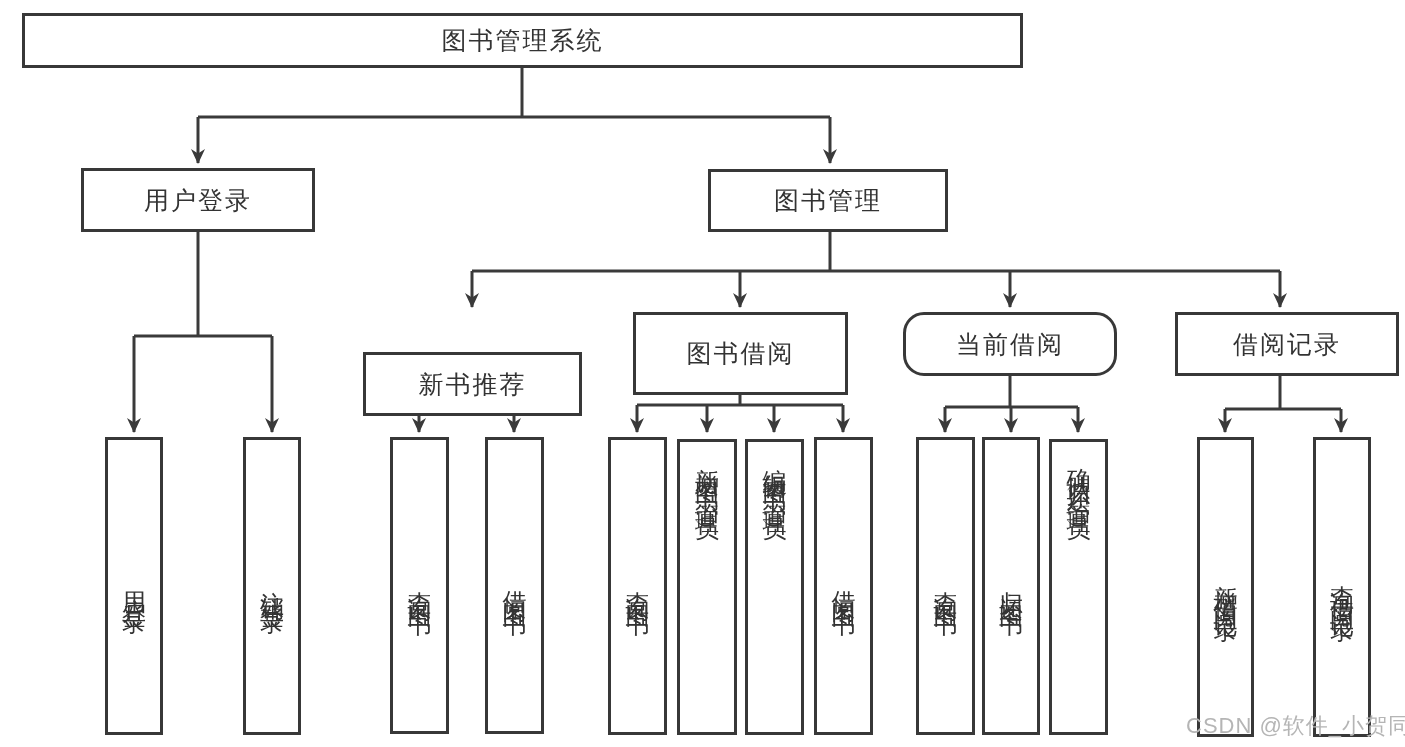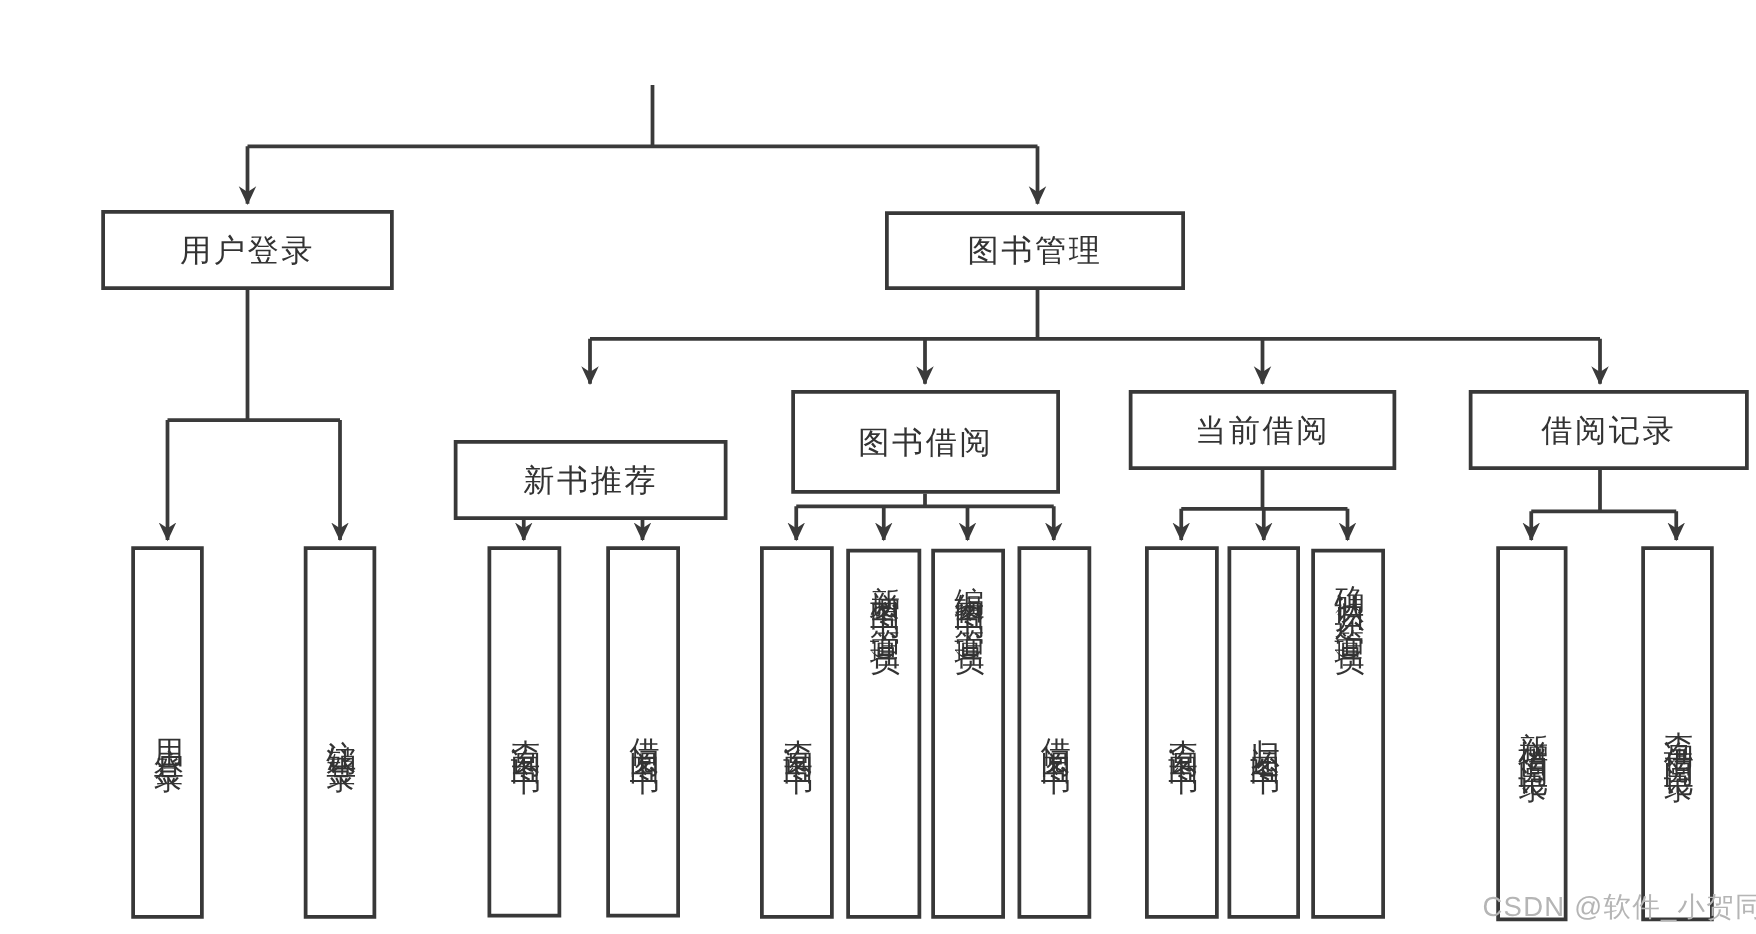--- a/index.html
+++ b/index.html
@@ -95,27 +95,28 @@
       <path d="M1011,407 L1011,432" marker-end="url(#arw)"></path>
       <path d="M1078,407 L1078,432" marker-end="url(#arw)"></path>
 
       <path d="M1280,375 L1280,409"></path>
       <path d="M1225,409 L1341,409"></path>
       <path d="M1225,409 L1225,432" marker-end="url(#arw)"></path>
       <path d="M1341,409 L1341,432" marker-end="url(#arw)"></path>
     </g>
   </svg>
 
+  <div class="node" style="left:22px;top:13px;width:1001px;height:55px;">图书管理系统</div>
 
   <div class="node" style="left:81px;top:168px;width:234px;height:64px;">用户登录</div>
   <div class="node" style="left:708px;top:169px;width:240px;height:63px;">图书管理</div>
 
   <div class="node" style="left:363px;top:312px;width:219px;height:64px;margin-top:40px;">新书推荐</div>
   <div class="node" style="left:633px;top:312px;width:215px;height:83px;">图书借阅</div>
-  <div class="node" style="left:903px;top:312px;width:214px;height:64px;">当前借阅</div>
+  <div class="node" style="left:903px;top:312px;width:214px;height:64px;border-radius:21px;">当前借阅</div>
   <div class="node" style="left:1175px;top:312px;width:224px;height:64px;">借阅记录</div>
 
   <div class="node vnode" style="left:105px;top:437px;width:58px;height:298px;">
     <span class="vtext">用户登录</span>
   </div>
   <div class="node vnode" style="left:243px;top:437px;width:58px;height:298px;">
     <span class="vtext">注销登录</span>
   </div>
 
   <div class="node vnode" style="left:390px;top:437px;width:59px;height:297px;">

